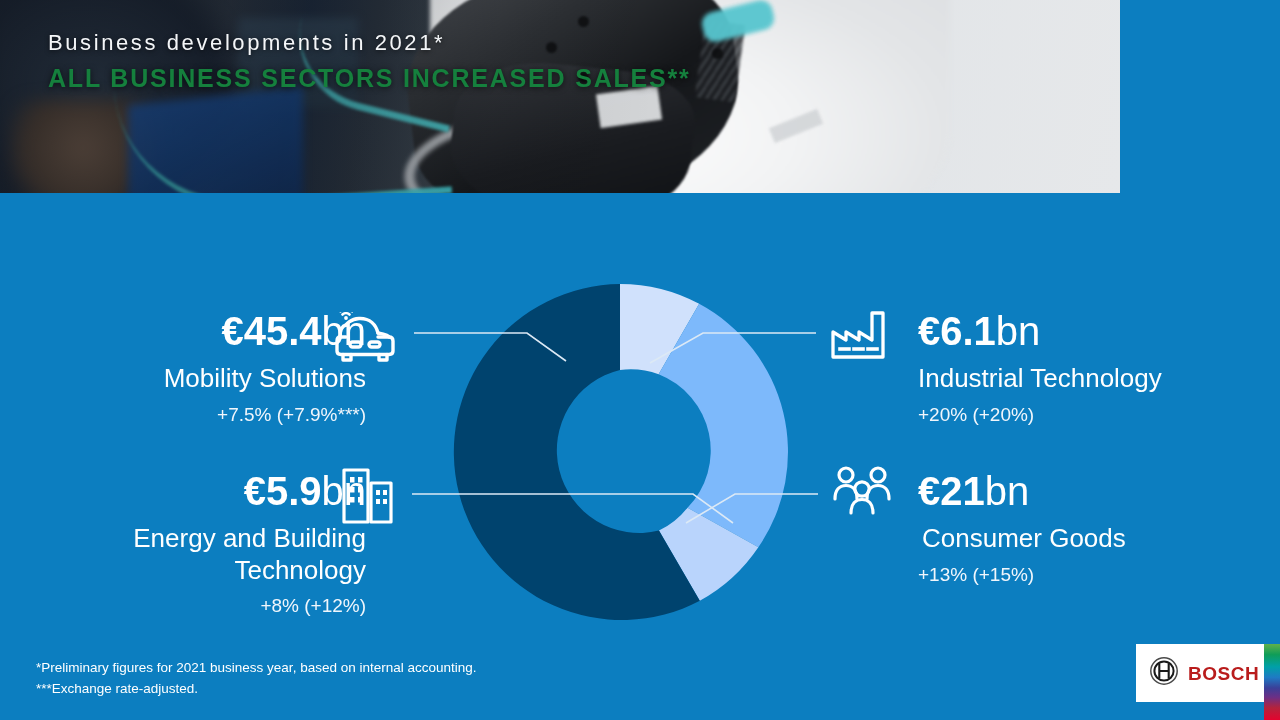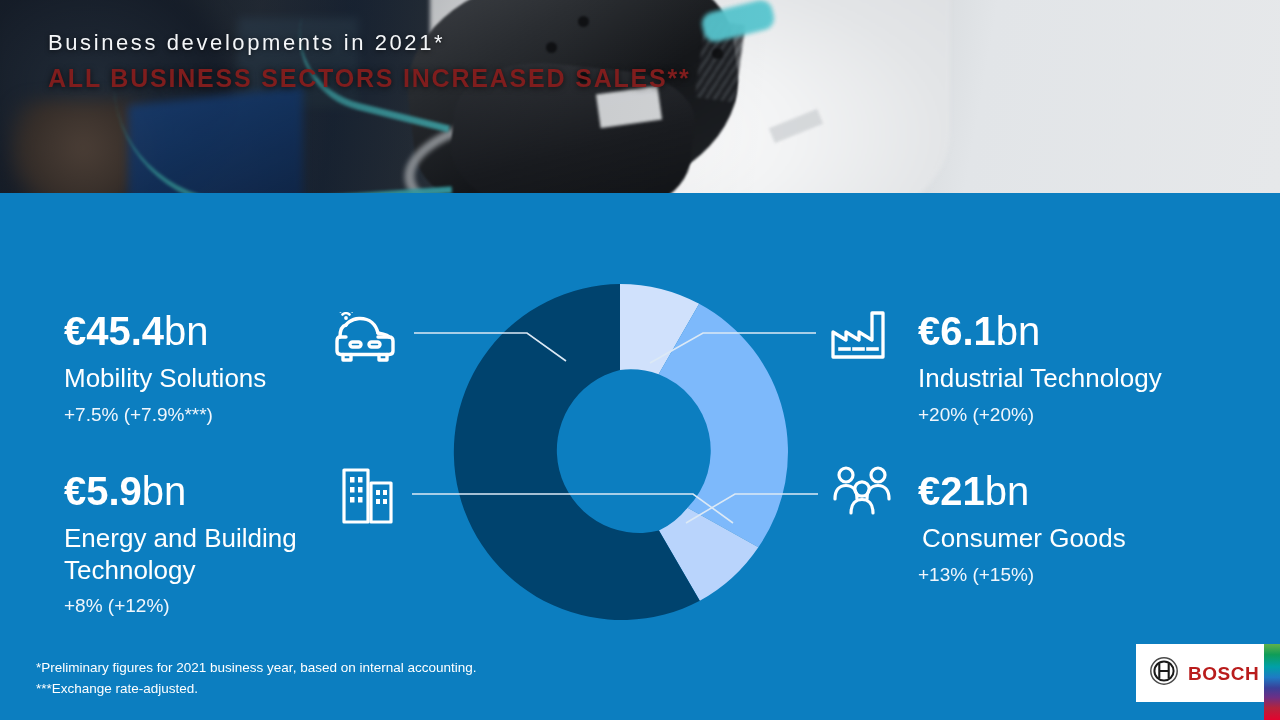--- a/index.html
+++ b/index.html
@@ -5,21 +5,21 @@
   html,body{margin:0;padding:0;}
   body{
     width:1280px;height:720px;overflow:hidden;position:relative;
     background:#0c7ec0;
     font-family:"Liberation Sans","DejaVu Sans",sans-serif;
     -webkit-font-smoothing:antialiased;
   }
 
   
   .header{
-    position:absolute;left:0;top:0;width:1280px;height:193px;
+    position:absolute;left:0;top:0;width:1120px;height:193px;
     overflow:hidden;background:#dfe2e5;
   }
   .ph-base{position:absolute;inset:0;
     background:linear-gradient(100deg,#1b2430 0%,#222b36 14%,#2b3440 20%,#1d2a3c 27%,
       #28313c 33%,#3a4249 42%,#6d7478 50%,#9aa0a4 58%,#cfd3d6 66%,#e2e5e8 76%,#e6e8ea 100%);
   }
   .ph-person{position:absolute;left:-10px;top:-20px;width:250px;height:240px;
     background:radial-gradient(ellipse at 40% 45%,#2c3948 0%,#1b2432 60%,rgba(27,36,50,0) 75%);
     filter:blur(6px);}
   .ph-arm{position:absolute;left:8px;top:100px;width:150px;height:120px;
@@ -62,42 +62,42 @@
   .ph-veil{position:absolute;inset:0;
     background:linear-gradient(95deg,rgba(10,14,20,.34) 0%,rgba(10,14,20,.30) 26%,
       rgba(10,14,20,.05) 44%,rgba(255,255,255,0) 60%);}
 
   .hdr-text{position:absolute;left:48px;top:30px;z-index:6;}
   .hdr-sub{
     font-size:22px;letter-spacing:2.6px;color:#f4f6f8;font-weight:400;
     text-shadow:0 1px 5px rgba(0,0,0,.65);white-space:nowrap;
   }
   .hdr-main{
-    font-size:25px;letter-spacing:1.8px;color:#7f1d1d;font-weight:700;
+    font-size:25px;letter-spacing:1.8px;color:#15803d;font-weight:700;
     margin-top:8px;text-shadow:0 1px 6px rgba(0,0,0,.7);white-space:nowrap;
   }
 
   
   .stage{position:absolute;left:0;top:193px;width:1280px;height:527px;}
 
   .chart-wrap{position:absolute;left:452px;top:91px;width:336px;height:336px;}
   .chart-wrap svg{display:block;overflow:visible;}
 
   .leaders{position:absolute;left:0;top:0;width:1280px;height:527px;
     pointer-events:none;overflow:visible;}
 
   
   .blk{position:absolute;}
   .val{color:#fff;line-height:1;white-space:nowrap;font-size:40px;}
   .val b{font-weight:700;}
   .val span{font-weight:400;}
   .name{color:#ffffff;font-weight:400;font-size:26px;line-height:1.22;margin-top:12px;}
   .pct{color:#f0f6fc;font-weight:400;font-size:19px;margin-top:9px;white-space:nowrap;}
 
-  .blk-left{text-align:left;margin-left:28px;}
+  .blk-left{text-align:right;}
   .blk-right{text-align:left;}
 
   #blk-mobility{left:36px;top:118px;width:330px;}
   #blk-energy  {left:36px;top:278px;width:330px;}
   #blk-industrial{left:918px;top:118px;width:340px;}
   #blk-consumer  {left:918px;top:278px;width:340px;}
 
   .ico{position:absolute;color:#fff;}
   #ico-car  {left:332px;top:119px;}
   #ico-bld  {left:342px;top:275px;}

